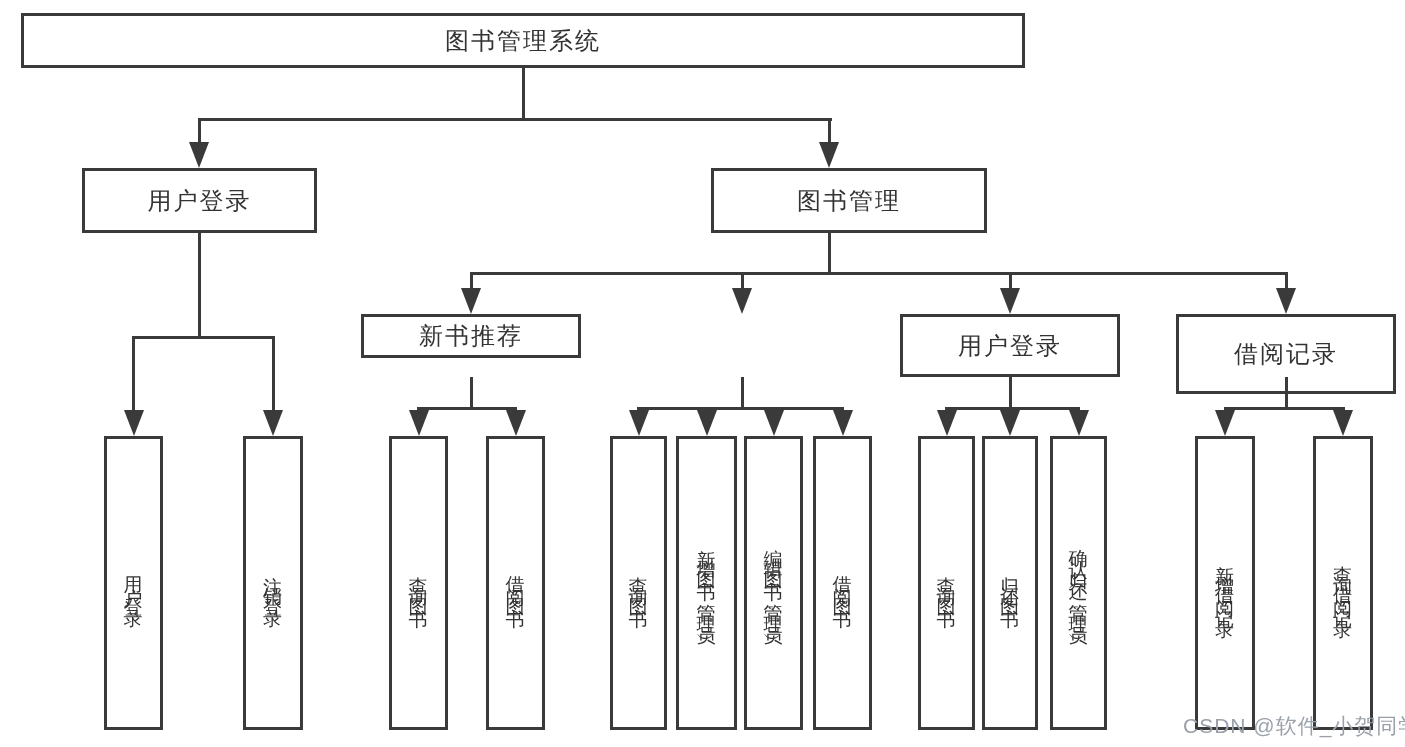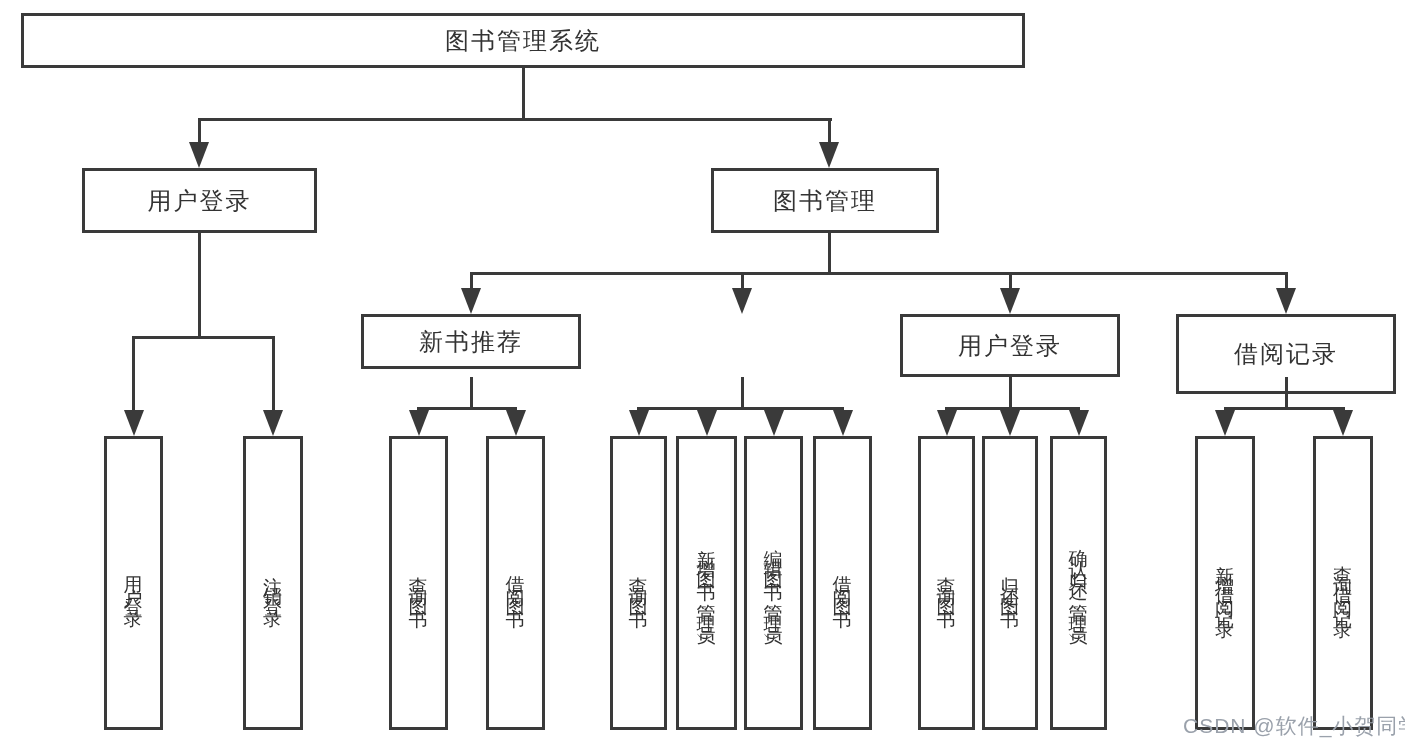--- a/index.html
+++ b/index.html
@@ -59,23 +59,23 @@
   }
 </style>
 </head>
 <body>
 
 <div class="canvas">
 
   <div class="node hbox" style="left:21px;top:13px;width:1004px;height:55px;">图书管理系统</div>
 
   <div class="node hbox" style="left:82px;top:168px;width:235px;height:65px;">用户登录</div>
-  <div class="node hbox" style="left:711px;top:168px;width:228px;height:65px;">图书管理</div>
+  <div class="node hbox" style="left:711px;top:168px;width:276px;height:65px;">图书管理</div>
 
-  <div class="node hbox" style="left:361px;top:314px;width:220px;height:55px;">新书推荐</div>
+  <div class="node hbox" style="left:361px;top:314px;width:220px;height:44px;">新书推荐</div>
   <div class="node hbox" style="left:900px;top:314px;width:220px;height:63px;">用户登录</div>
   <div class="node hbox" style="left:1176px;top:314px;width:220px;height:80px;">借阅记录</div>
 
   <div class="node vbox" style="left:104px;top:436px;width:59px;height:294px;">用户登录</div>
   <div class="node vbox" style="left:243px;top:436px;width:60px;height:294px;">注销登录</div>
   <div class="node vbox" style="left:389px;top:436px;width:59px;height:294px;">查询图书</div>
   <div class="node vbox" style="left:486px;top:436px;width:59px;height:294px;">借阅图书</div>
   <div class="node vbox" style="left:610px;top:436px;width:57px;height:294px;">查询图书</div>
   <div class="node vbox" style="left:676px;top:436px;width:61px;height:294px;">新增图书（管理员）</div>
   <div class="node vbox" style="left:744px;top:436px;width:59px;height:294px;">编辑图书（管理员）</div>

